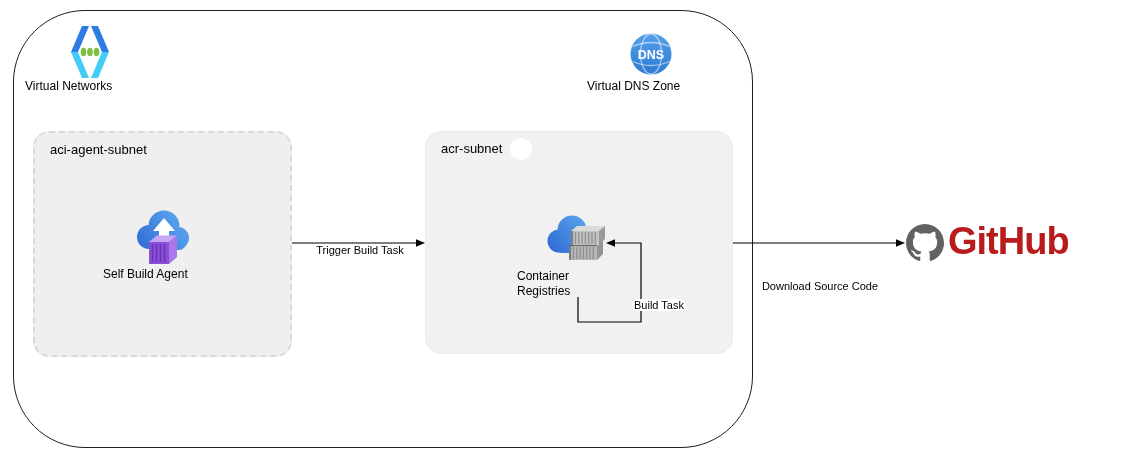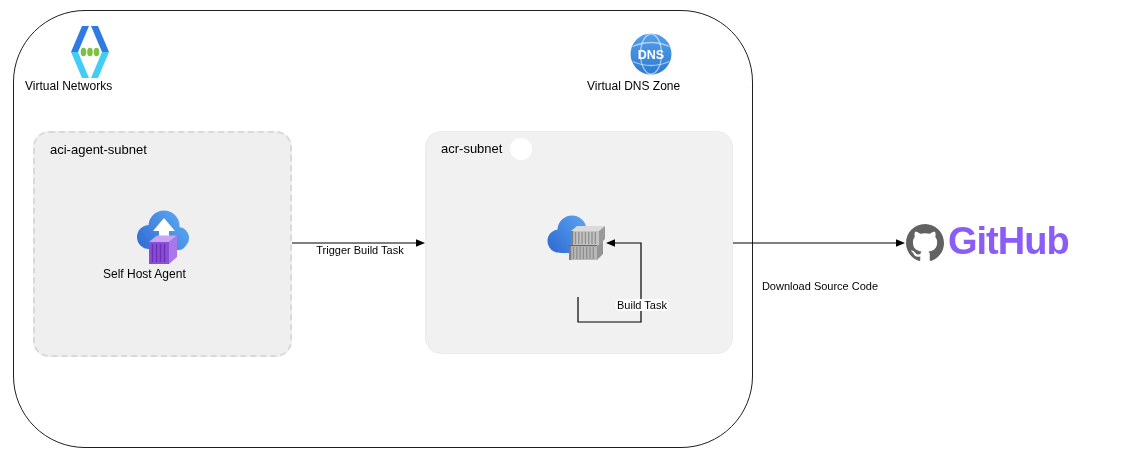--- a/index.html
+++ b/index.html
@@ -13,21 +13,21 @@
     border:1.5px solid #1f1f1f; border-radius:72px;
   }
   .subnet { border-radius:16px; box-sizing:border-box; }
   .subnet-aci { left:33px; top:131px; width:259px; height:226px; background:#efefef; border:2px dashed #d9d9d9; }
   .subnet-acr { left:425px; top:131px; width:308px; height:223px; background:#f1f1f1; border:1px solid #ebebeb; }
   .subnet-label { position:absolute; left:15px; top:9px; font-size:13px; white-space:nowrap; }
   .badge-circle { position:absolute; left:84px; top:6px; width:22px; height:22px; border-radius:50%; background:#ffffff; }
   .icon-label { font-size:12px; line-height:15px; white-space:nowrap; }
   .arrow-label { font-size:11px; background:#ffffff; text-align:center; padding:0 2px; white-space:nowrap; z-index:5; }
   .overlay { left:0; top:0; width:1128px; height:475px; z-index:4; pointer-events:none; }
-  .github-word { font-size:38px; font-weight:bold; color:#8b5cf6; letter-spacing:-1px; line-height:40px; }
+  .github-word { font-size:38px; font-weight:bold; color:#b91c1c; letter-spacing:-1px; line-height:40px; }
 </style>
 </head>
 <body>
 
 <div class="canvas">
 
   <div class="abs boundary"></div>
 
   <svg class="abs" style="left:69px; top:25px;" width="42" height="54" viewBox="0 0 42 54">
     <polygon points="13,1 20,1 9,27 2,27" fill="#2e7ce2"></polygon>
@@ -81,21 +81,21 @@
     <polygon points="15,36 35,36 43,29.5 23,29.5" fill="#c9a6f5"></polygon>
     <polygon points="35,36 43,29.5 43,51 35,58" fill="#a977ea"></polygon>
     <rect x="15" y="36" width="20" height="22" fill="#8a4fd6"></rect>
     <g stroke="#6b32b8" stroke-width="1.6">
       <line x1="18.5" y1="38" x2="18.5" y2="56"></line>
       <line x1="22.5" y1="38" x2="22.5" y2="56"></line>
       <line x1="26.5" y1="38" x2="26.5" y2="56"></line>
       <line x1="30.5" y1="38" x2="30.5" y2="56"></line>
     </g>
   </svg>
-  <div class="abs icon-label" style="left:103px; top:267px; width:120px;">Self Host Agent</div>
+  <div class="abs icon-label" style="left:103px; top:267px; width:120px;">Self Build Agent</div>
 
   <svg class="abs" style="left:545px; top:210px;" width="62" height="58" viewBox="0 0 62 58">
     <defs>
       <linearGradient id="gCR" gradientUnits="userSpaceOnUse" x1="0" y1="46" x2="52" y2="6">
         <stop offset="0" stop-color="#2a63cf"></stop>
           <stop offset="1" stop-color="#62b0f5"></stop>
       </linearGradient>
     </defs>
     <g fill="url(#gCR)">
       <circle cx="14" cy="31" r="11.5"></circle>
@@ -130,37 +130,41 @@
         <line x1="30.5" y1="22" x2="30.5" y2="34"></line>
           <line x1="33.8" y1="22" x2="33.8" y2="34"></line>
         <line x1="37.1" y1="22" x2="37.1" y2="34"></line>
           <line x1="40.4" y1="22" x2="40.4" y2="34"></line>
         <line x1="43.7" y1="22" x2="43.7" y2="34"></line>
           <line x1="47" y1="22" x2="47" y2="34"></line>
         <line x1="50.3" y1="22" x2="50.3" y2="34"></line>
       </g>
     </g>
   </svg>
+  <div class="abs icon-label" style="left:517px; top:269px; width:120px;">
+    <div>Container</div>
+    <div>Registries</div>
+  </div>
 
   <svg class="abs overlay" width="1128" height="475" viewBox="0 0 1128 475">
     <g stroke="#000000" stroke-width="1.2" fill="none">
 
       <line x1="292" y1="243" x2="418" y2="243"></line>
 
       <line x1="733" y1="243" x2="898" y2="243"></line>
 
       <path d="M578 297 L578 322 L641 322 L641 243 L614 243"></path>
     </g>
     <polygon points="425,243 416,239.2 416,246.8" fill="#000000"></polygon>
     <polygon points="905,243 896,239.2 896,246.8" fill="#000000"></polygon>
     <polygon points="606,243 615,239.2 615,246.8" fill="#000000"></polygon>
   </svg>
 
   <div class="abs arrow-label" style="left:308px; top:244px; width:100px;">Trigger Build Task</div>
   <div class="abs arrow-label" style="left:759px; top:236px; width:118px;margin-top:44px;">Download Source Code</div>
-  <div class="abs arrow-label" style="left:615px; top:299px;border-radius:6px;">Build Task</div>
+  <div class="abs arrow-label" style="left:632px; top:299px;border-radius:6px;">Build Task</div>
 
   <svg class="abs" style="left:906px; top:224px;" width="38" height="38" viewBox="0 0 16 16">
     <path fill="#626262" d="M8 0C3.58 0 0 3.58 0 8c0 3.54 2.29 6.53 5.47 7.59.4.07.55-.17.55-.38 0-.19-.01-.82-.01-1.49-2.01.37-2.53-.49-2.69-.94-.09-.23-.48-.94-.82-1.13-.28-.15-.68-.52-.01-.53.63-.01 1.08.58 1.23.82.72 1.21 1.87.87 2.33.66.07-.52.28-.87.51-1.07-1.78-.2-3.64-.89-3.64-3.95 0-.87.31-1.59.82-2.15-.08-.2-.36-1.02.08-2.12 0 0 .67-.21 2.2.82.64-.18 1.32-.27 2-.27s1.36.09 2 .27c1.53-1.04 2.2-.82 2.2-.82.44 1.1.16 1.92.08 2.12.51.56.82 1.27.82 2.15 0 3.07-1.87 3.75-3.65 3.95.29.25.54.73.54 1.48 0 1.07-.01 1.93-.01 2.2 0 .21.15.46.55.38A8.01 8.01 0 0 0 16 8c0-4.42-3.58-8-8-8z"></path>
   </svg>
   <div class="abs github-word" style="left:948px; top:221px;">GitHub</div>
 
 </div>
 
 </body></html>

